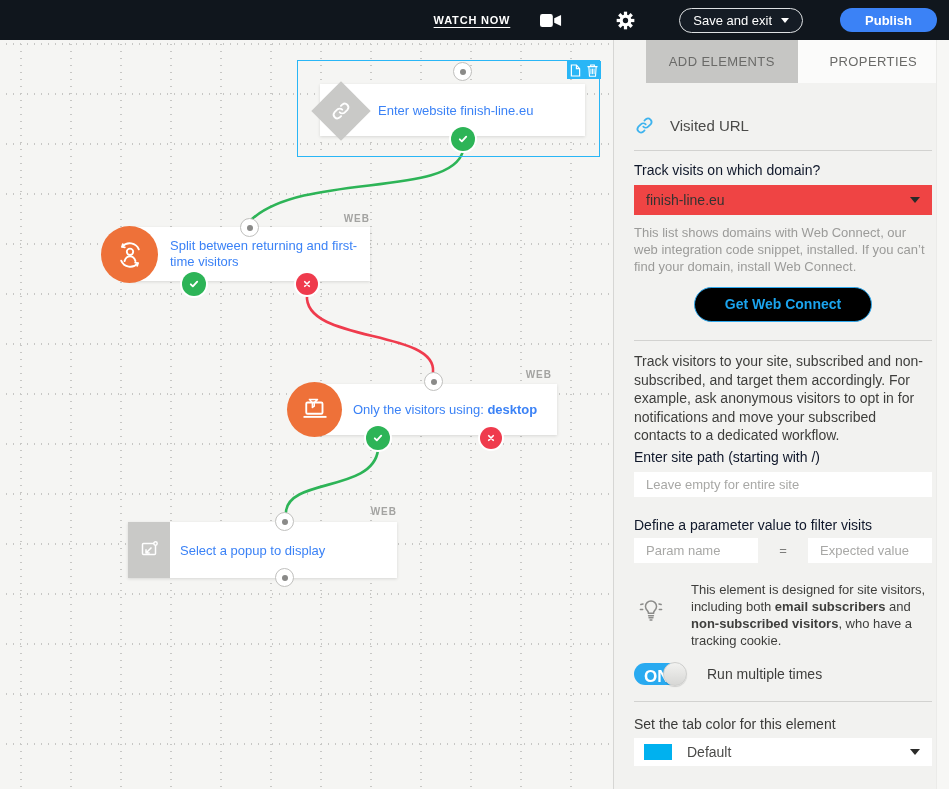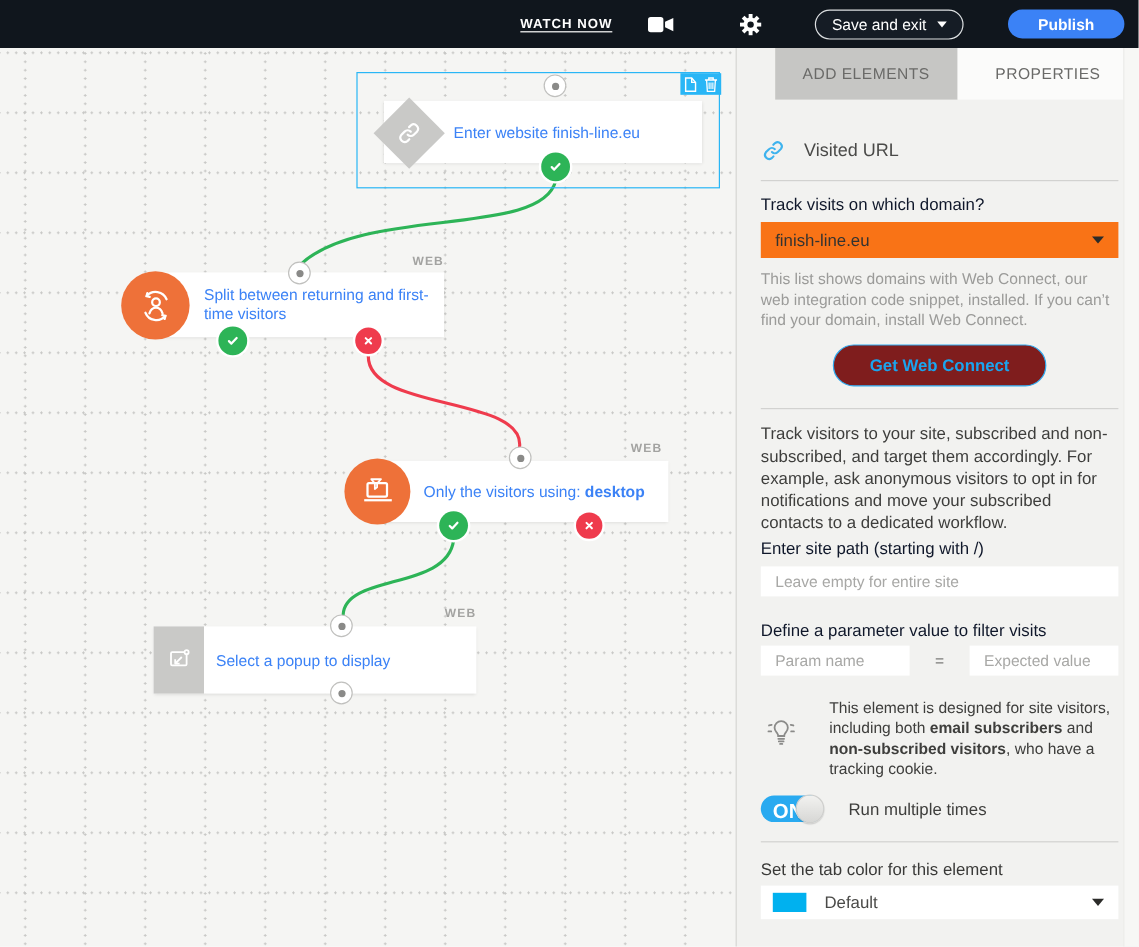--- a/index.html
+++ b/index.html
@@ -60,28 +60,28 @@
   .tabs { display:flex; height:43px;padding-left:32px; }
   .tab { flex:1; display:flex; align-items:center; justify-content:center; font-size:13px;
          letter-spacing:.4px; color:#6a6a68; cursor:pointer; }
   .tab-add { background:#c6c6c4; }
   .tab-props { background:#fbfbfa; }
   .pcontent { padding:0 17px 0 20px; }
   .phead { margin-top:30px; display:flex; align-items:center; gap:15px; height:24px; }
   .phead .title { font-size:15px; color:#4a4a48; }
   .pdivider { border-top:1px solid #d2d2d0; margin-top:13px; }
   .plabel { margin-top:11px; font-size:14px; color:#0f172a; }
-  .pselect { margin-top:7px; height:30px; background:#f97316; display:flex; align-items:center;
+  .pselect { margin-top:7px; height:30px; background:#ef4444; display:flex; align-items:center;
              padding:0 12px; font-size:14px; color:#333331; cursor:pointer;gap:31px; }
   .pselect .spacer { flex:1; }
   .caret-dk { width:0; height:0; border-left:5px solid transparent; border-right:5px solid transparent;
               border-top:6px solid #2b2b29; }
   .phelp { margin-top:9px; font-size:13px; line-height:17px; color:#9b9b99; }
   .btn-wrap { margin-top:12px; text-align:center; }
-  .web-connect { display:inline-block; height:35px; line-height:33px; padding:0 30px; background:#7f1d1d;
+  .web-connect { display:inline-block; height:35px; line-height:33px; padding:0 30px; background:#000000;
                  border:1px solid #2fa9ee; border-radius:18px; color:#1ba4ee; font-size:14px;
                  font-weight:bold; cursor:pointer; }
   .pdivider2 { border-top:1px solid #d2d2d0; margin-top:18px; }
   .ppara { margin-top:11px; font-size:14px; line-height:18.5px; color:#3e3e3c; }
   .pinput { margin-top:7px; width:100%; height:25px; border:none; background:#fff; padding:0 12px;
             font-size:13px; color:#333; font-family:inherit; }
   .pinput::placeholder { color:#a8a8a6; }
   .param-row { margin-top:5px; display:flex; align-items:center; gap:0; }
   .param-row input { margin-top:0; flex:1; min-width:0; }
   .param-eq { width:50px; text-align:center; font-size:13px; color:#7d7d7b; flex:none; }

